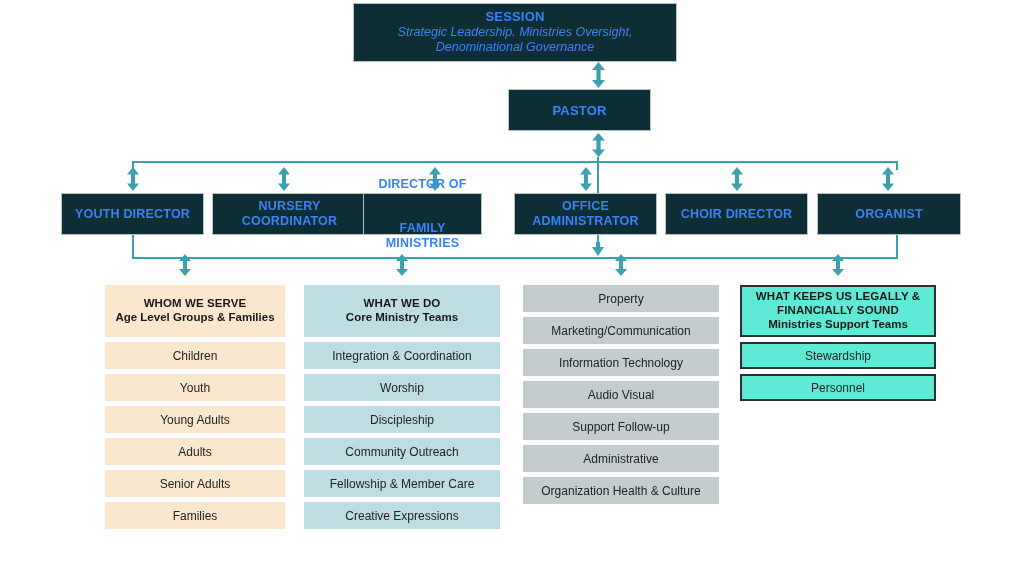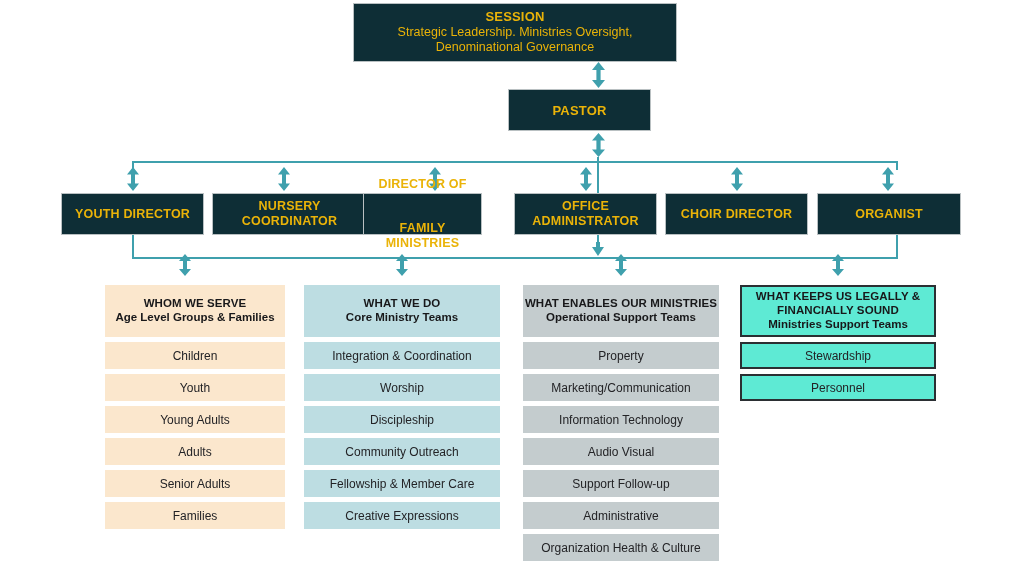--- a/index.html
+++ b/index.html
@@ -17,21 +17,21 @@
     height: 576px;
     background: #ffffff;
     overflow: hidden;
   }
 
   
   .node {
     position: absolute;
     box-sizing: border-box;
     background: #0e2e36;
-    color: #eab308;
+    color: #3b82f6;
     display: flex;
     align-items: center;
     justify-content: center;
     text-align: center;
     font-weight: bold;
     letter-spacing: .2px;
     z-index: 3;
     box-shadow: 0 0 0 1px #b9c0c2;
   }
   .node .sub {
@@ -39,21 +39,21 @@
     letter-spacing: 0;
   }
   .node-session {
     left: 354px; top: 4px; width: 322px; height: 57px;
     flex-direction: column;
     line-height: 1.22;
     font-size: 12.5px;
     padding: 3px 6px;
   }
   .node-session .title { font-size: 13px; font-weight: bold; }
-  .node-session .sub { font-size: 12.5px; }
+  .node-session .sub { font-size: 12.5px; font-style: italic; }
 
   .node-pastor {
     left: 509px; top: 90px; width: 141px; height: 40px;
     font-size: 13px;
   }
 
   .dir {
     top: 194px; height: 40px;
     font-size: 12.5px;
     line-height: 1.18;
@@ -265,24 +265,20 @@
     </div>
     <div class="item">Integration &amp; Coordination</div>
     <div class="item">Worship</div>
     <div class="item">Discipleship</div>
     <div class="item">Community Outreach</div>
     <div class="item">Fellowship &amp; Member Care</div>
     <div class="item">Creative Expressions</div>
   </div>
 
   <div class="col col-enables" style="left:523px; top:285px; width:196px;">
-    <div class="col-head">
-      <span class="h1">WHAT ENABLES OUR MINISTRIES</span>
-      <span class="h2">Operational Support Teams</span>
-    </div>
     <div class="item">Property</div>
     <div class="item">Marketing/Communication</div>
     <div class="item">Information Technology</div>
     <div class="item">Audio Visual</div>
     <div class="item">Support Follow-up</div>
     <div class="item">Administrative</div>
     <div class="item">Organization Health &amp; Culture</div>
   </div>
 
   <div class="col col-legal" style="left:740px; top:285px; width:196px;">

